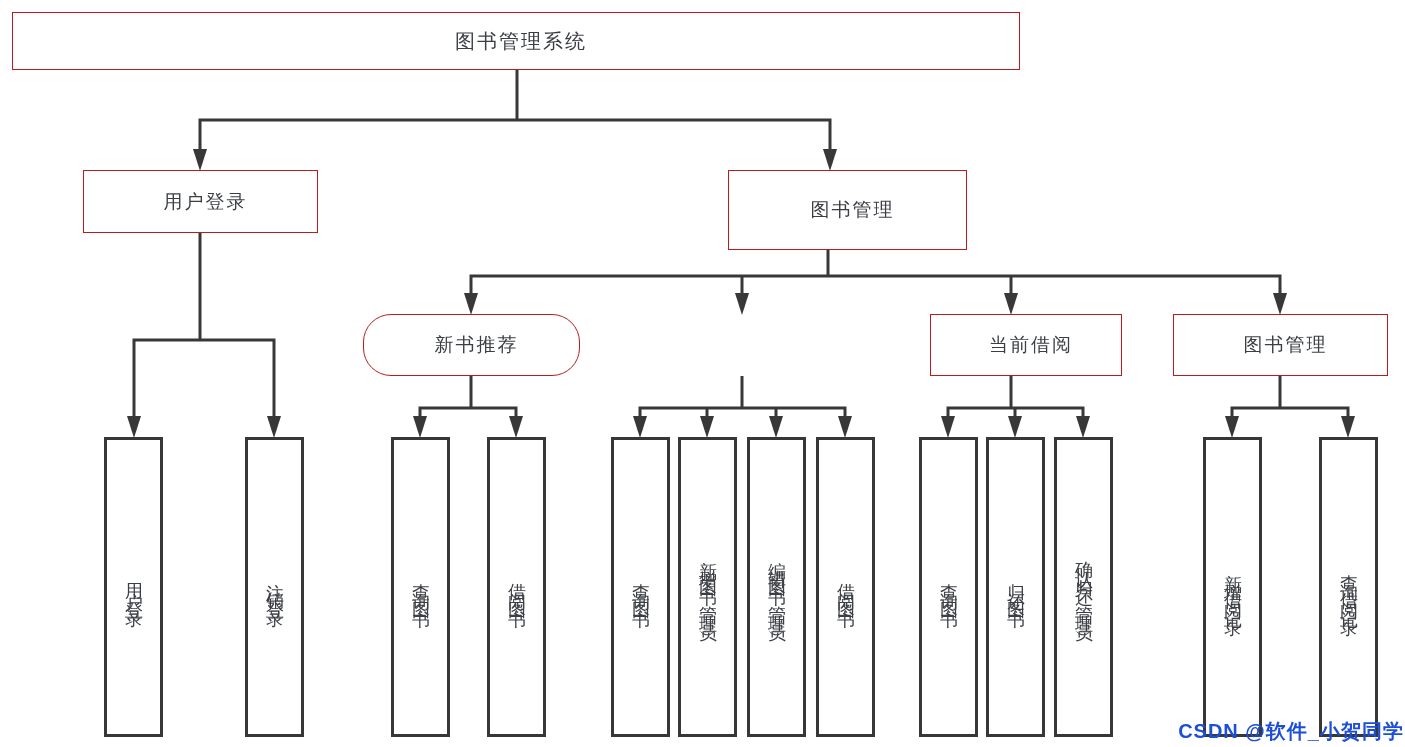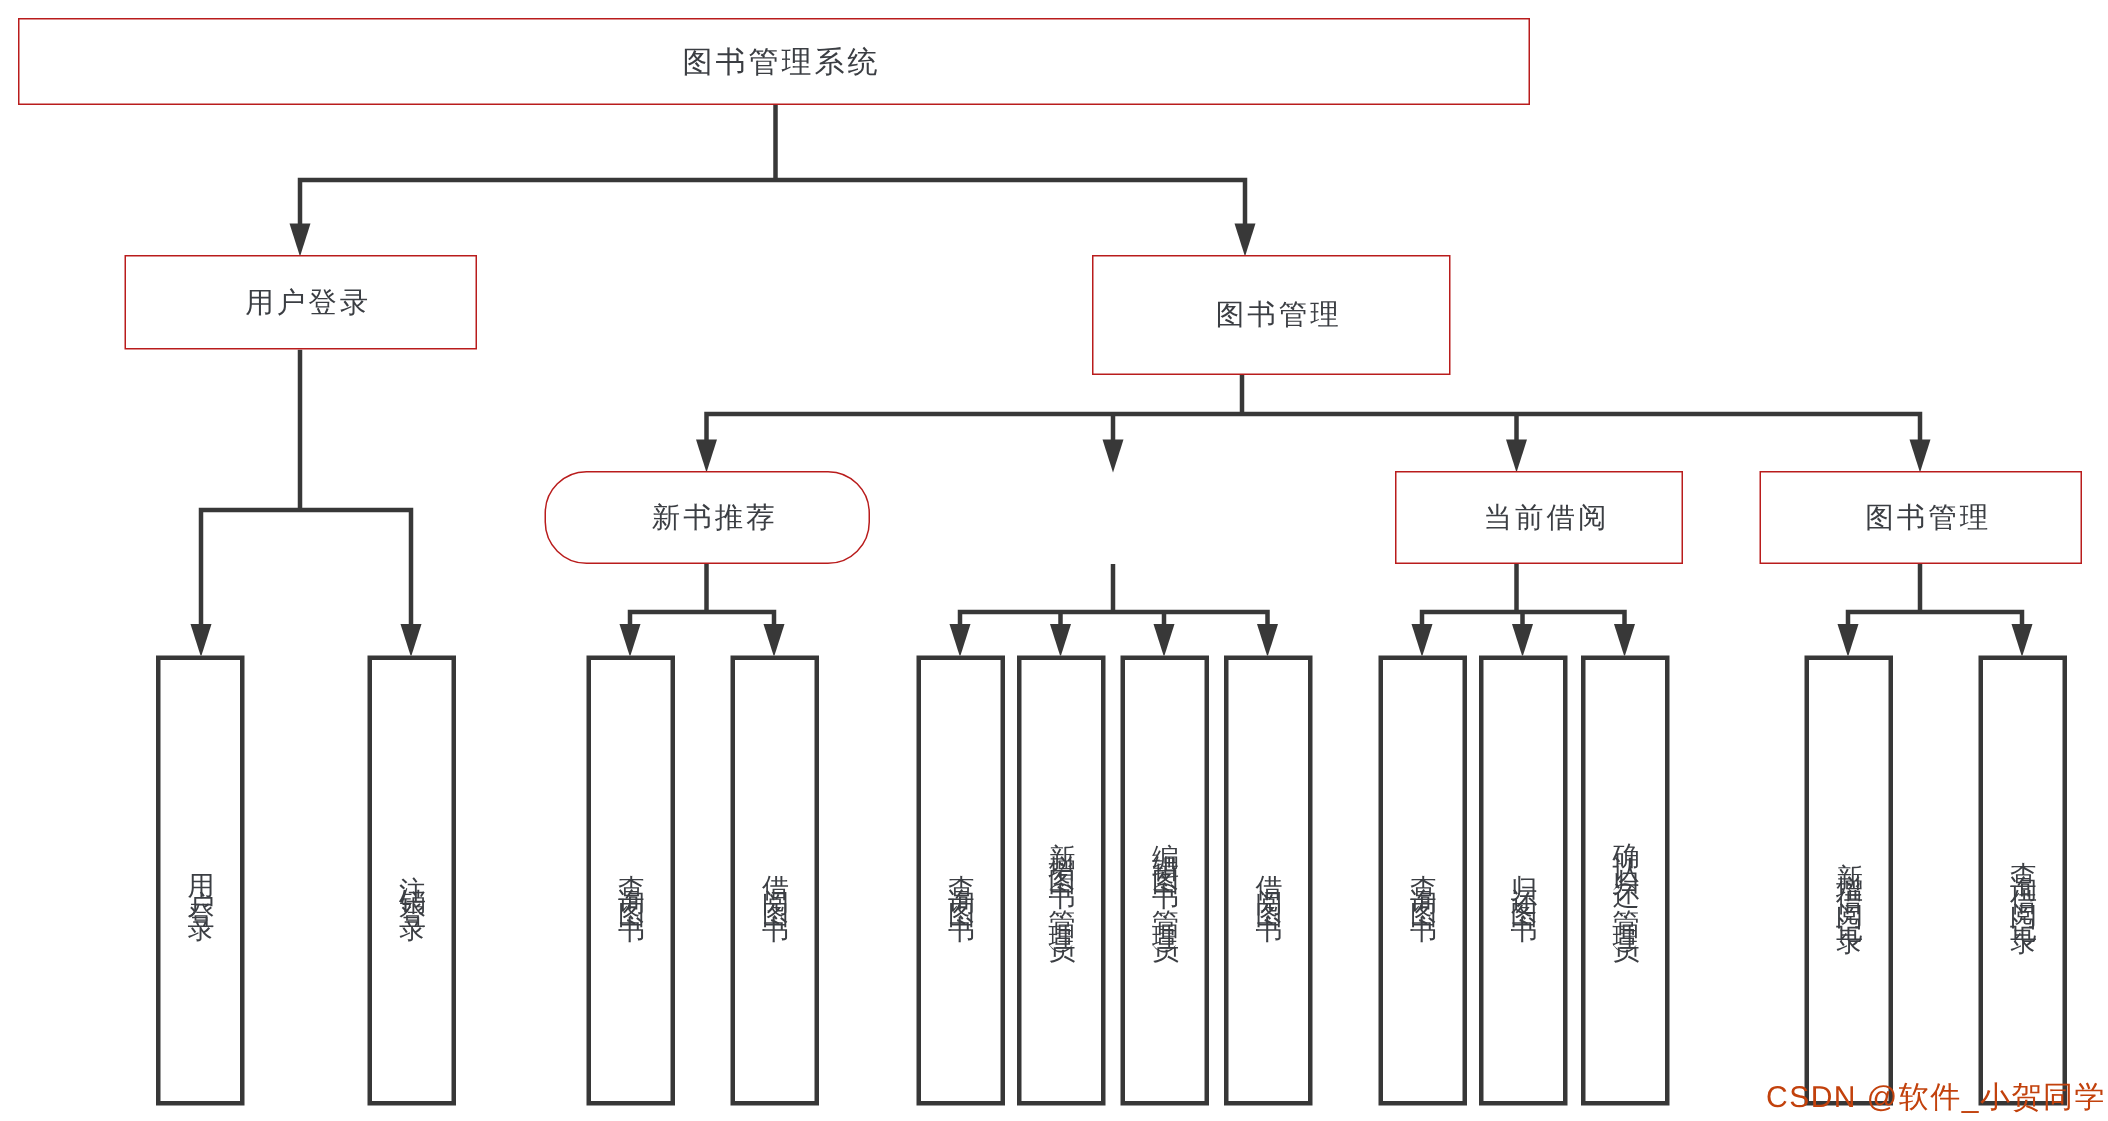--- a/index.html
+++ b/index.html
@@ -36,22 +36,22 @@
   .n-l3b{left:634px;top:314px;width:217px;height:62px;}
   .n-l3c{left:905px;top:314px;width:192px;height:62px;margin-left:25px;}
   .n-l3d{left:1173px;top:314px;width:215px;height:62px;}
   .lf1{left:104px}.lf2{left:245px}
   .lf3{left:391px}.lf4{left:487px}
   .lf5{left:611px}.lf6{left:678px}.lf7{left:747px}.lf8{left:816px}
   .lf9{left:919px}.lf10{left:986px}.lf11{left:1054px}
   .lf12{left:1203px}.lf13{left:1319px}
   #watermark{
     position:absolute;right:1px;bottom:2px;
-    font-size:20px;color:#c2410c;letter-spacing:1px;
-    z-index:5;white-space:nowrap;
+    font-size:20px;color:#1d4ed8;letter-spacing:1px;
+    z-index:5;white-space:nowrap;font-weight:bold;
   }
 </style>
 </head>
 <body>
 
 <div id="canvas">
 
   <svg id="wires" viewBox="0 0 1405 747" xmlns="http://www.w3.org/2000/svg">
     <g stroke="#383838" stroke-width="3" fill="none">
 

